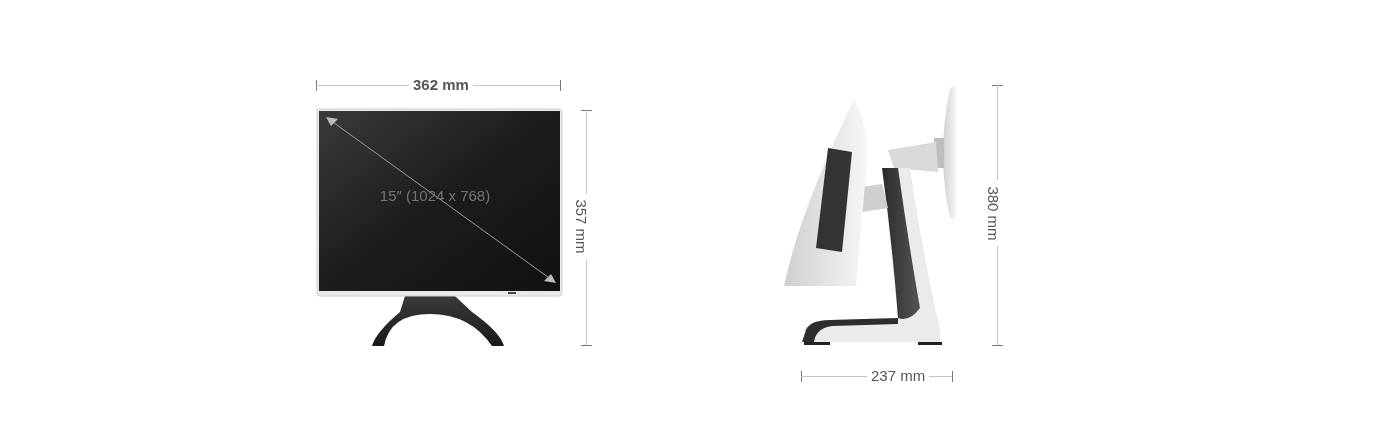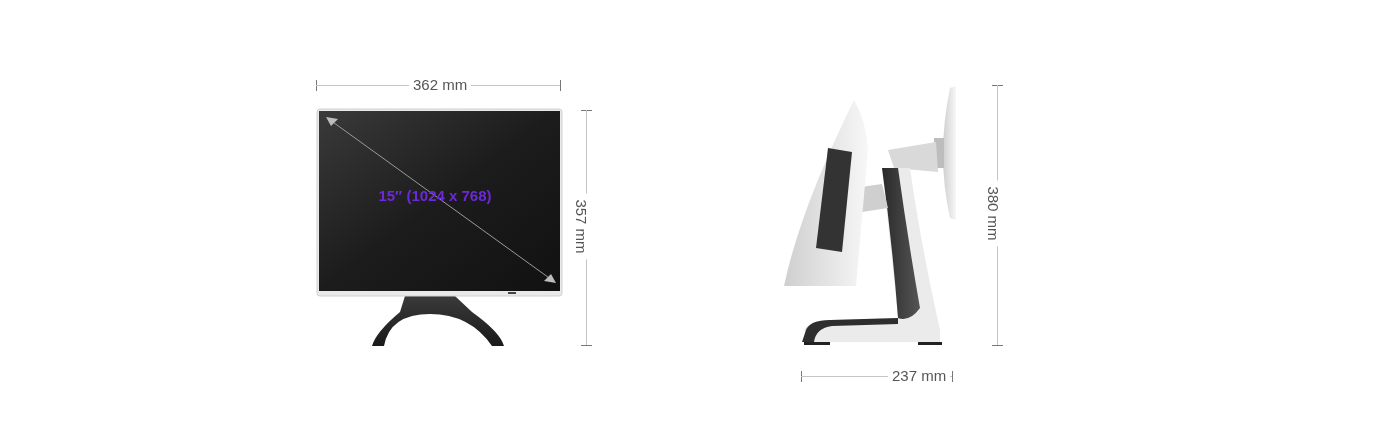--- a/index.html
+++ b/index.html
@@ -4,32 +4,32 @@
   <style>
     html, body { margin: 0; padding: 0; background: #ffffff; }
     body { width: 1400px; height: 424px; position: relative; overflow: hidden;
            font-family: "Liberation Sans", "DejaVu Sans", sans-serif; }
     .abs { position: absolute; }
     .dim-label { color: #555555; font-size: 15px; background: #fff; padding: 0 4px; white-space: nowrap; }
     .hline { position: absolute; height: 1px; background: #c4c4c4; }
     .vline { position: absolute; width: 1px; background: #c4c4c4; }
     .tick-v { position: absolute; width: 1px; height: 11px; background: #777; }
     .tick-h { position: absolute; height: 1px; width: 11px; background: #777; }
-    .screen-text { color: #6d28d9; font-size: 15px; text-align: center; line-height: 19px; font-weight: bold; }
+    .screen-text { color: #737373; font-size: 15px; text-align: center; line-height: 19px; }
   </style>
 </head>
 <body>
 
 <div>
 
   <div>
     <div class="tick-v" style="left:316px; top:80px;"></div>
     <div class="hline" style="left:316px; top:85px; width:245px;"></div>
     <div class="tick-v" style="left:560px; top:80px;"></div>
-    <div class="abs dim-label" style="left:409px; top:76px;">362 mm</div>
+    <div class="abs dim-label" style="left:409px; top:76px;font-weight:bold;">362 mm</div>
   </div>
 
   <div>
     <div class="tick-h" style="left:581px; top:110px;"></div>
     <div class="vline" style="left:586px; top:110px; height:236px;"></div>
     <div class="tick-h" style="left:581px; top:345px;"></div>
     <div class="abs dim-label" style="left:548px; top:218px; transform: rotate(90deg); transform-origin: center; padding:0 6px;">357 mm</div>
   </div>
 
   <svg class="abs" style="left:300px; top:100px;" width="280" height="260">
@@ -96,15 +96,15 @@
     <div class="tick-h" style="left:992px; top:85px;"></div>
     <div class="vline" style="left:997px; top:85px; height:261px;"></div>
     <div class="tick-h" style="left:992px; top:345px;"></div>
     <div class="abs dim-label" style="left:960px; top:205px; transform: rotate(90deg); transform-origin: center; padding:0 6px;">380 mm</div>
   </div>
 
   <div>
     <div class="tick-v" style="left:801px; top:371px;"></div>
     <div class="hline" style="left:801px; top:376px; width:152px;"></div>
     <div class="tick-v" style="left:952px; top:371px;"></div>
-    <div class="abs dim-label" style="left:888px; top:367px;text-align:right;">237 mm</div>
+    <div class="abs dim-label" style="left:867px; top:367px;text-align:right;">237 mm</div>
   </div>
 </div>
 
 </body></html>

